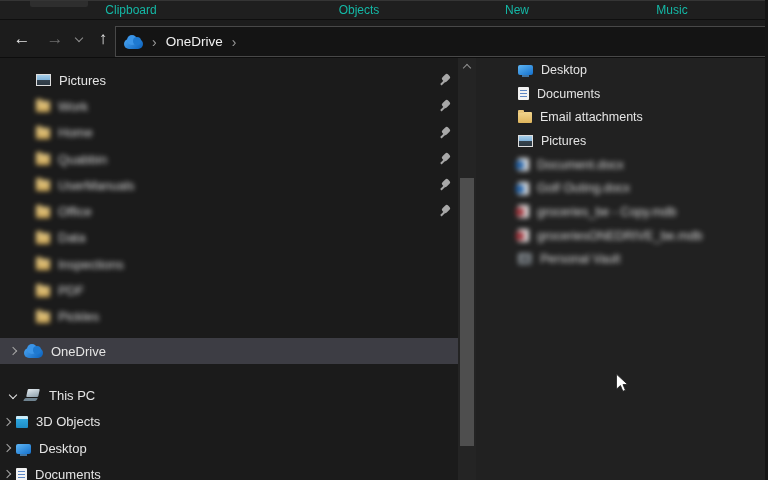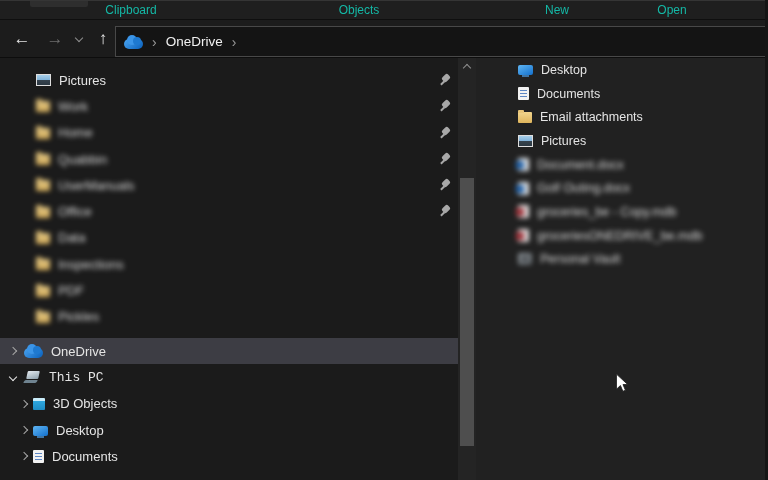--- a/index.html
+++ b/index.html
@@ -13,21 +13,21 @@
   
   .ribbon {
     position:absolute; left:0; top:0; width:768px; height:20px;
     background:#1f1f1f; border-top:1px solid rgba(255,255,255,.10);
     border-bottom:1px solid #0f0f0f;
   }
   .rgroup {
     position:absolute; top:2px; transform:translateX(-50%);
     font-size:12px; color:#14b8a6; white-space:nowrap;
   }
-  .rg0{left:131px}.rg1{left:359px}.rg2{left:557px}.rg3{left:672px}
+  .rg0{left:131px}.rg1{left:359px}.rg2{left:517px}.rg3{left:672px}
   .remnant { position:absolute; left:30px; top:0; width:58px; height:6px;
     background:#2e2e2e; border-radius:0 0 2px 2px; }
 
   
   .navbar {
     position:absolute; left:0; top:20px; width:768px; height:38px;
     background:#1c1c1c; border-bottom:1px solid #0d0d0d;
   }
   .navbtn {
     position:absolute; top:0; height:38px; display:flex; align-items:center;
@@ -50,24 +50,24 @@
   
   .content { position:absolute; left:0; top:58px; width:688px; height:422px; background:#1b1b1b; }
 
   
   .sidebar { position:absolute; left:0; top:0; width:458px; height:422px; padding-top:9px; }
   .srow {
     position:relative; height:26.3px; display:flex; align-items:center;
     width:100%; font-size:13px; cursor:default;
   }
   .srow[data-selected="true"] { background:#3d3d44; }
-  .srow.sp1 { margin-top:8px; } .srow.sp2 { margin-top:0;font-family:Liberation Mono, monospace; }
+  .srow.sp1 { margin-top:8px; } .srow.sp2 { margin-top:18px; }
   .srow.qa   { padding-left:36px; }
   .srow.root { padding-left:6px; }
-  .srow.child{ padding-left:17px; }
+  .srow.child{ }
   .smain { display:flex; align-items:center; }
   .slabel { margin-left:8px; color:#e4e4e4; white-space:nowrap; }
   [data-blur="true"] { filter:blur(2.4px); opacity:.92; }
 
   
   .chev { position:relative; width:14px; height:14px; display:none; flex:none; }
   .chev::before { content:""; position:absolute; left:4px; top:4px; width:5px; height:5px;
     border-right:1.4px solid #a8a8a8; border-bottom:1.4px solid #a8a8a8; }
   [data-expand] > .chev { display:block; }
   [data-expand="collapsed"] > .chev::before { transform:rotate(-45deg); }
@@ -162,21 +162,21 @@
   .cursor { position:absolute; left:615px; top:373px; }
 </style>
 </head>
 <body>
 
 <div class="ribbon">
   <div class="remnant"></div>
   <span class="rgroup rg0">Clipboard</span>
   <span class="rgroup rg1">Objects</span>
   <span class="rgroup rg2">New</span>
-  <span class="rgroup rg3">Open</span>
+  <span class="rgroup rg3">Music</span>
 </div>
 
 <div class="navbar">
   <span class="navbtn nav-back">←</span>
   <span class="navbtn nav-fwd">→</span>
   <span class="navbtn nav-drop">
       <span class="cheviz"></span>
     </span>
   <span class="navbtn nav-up">↑</span>
 

